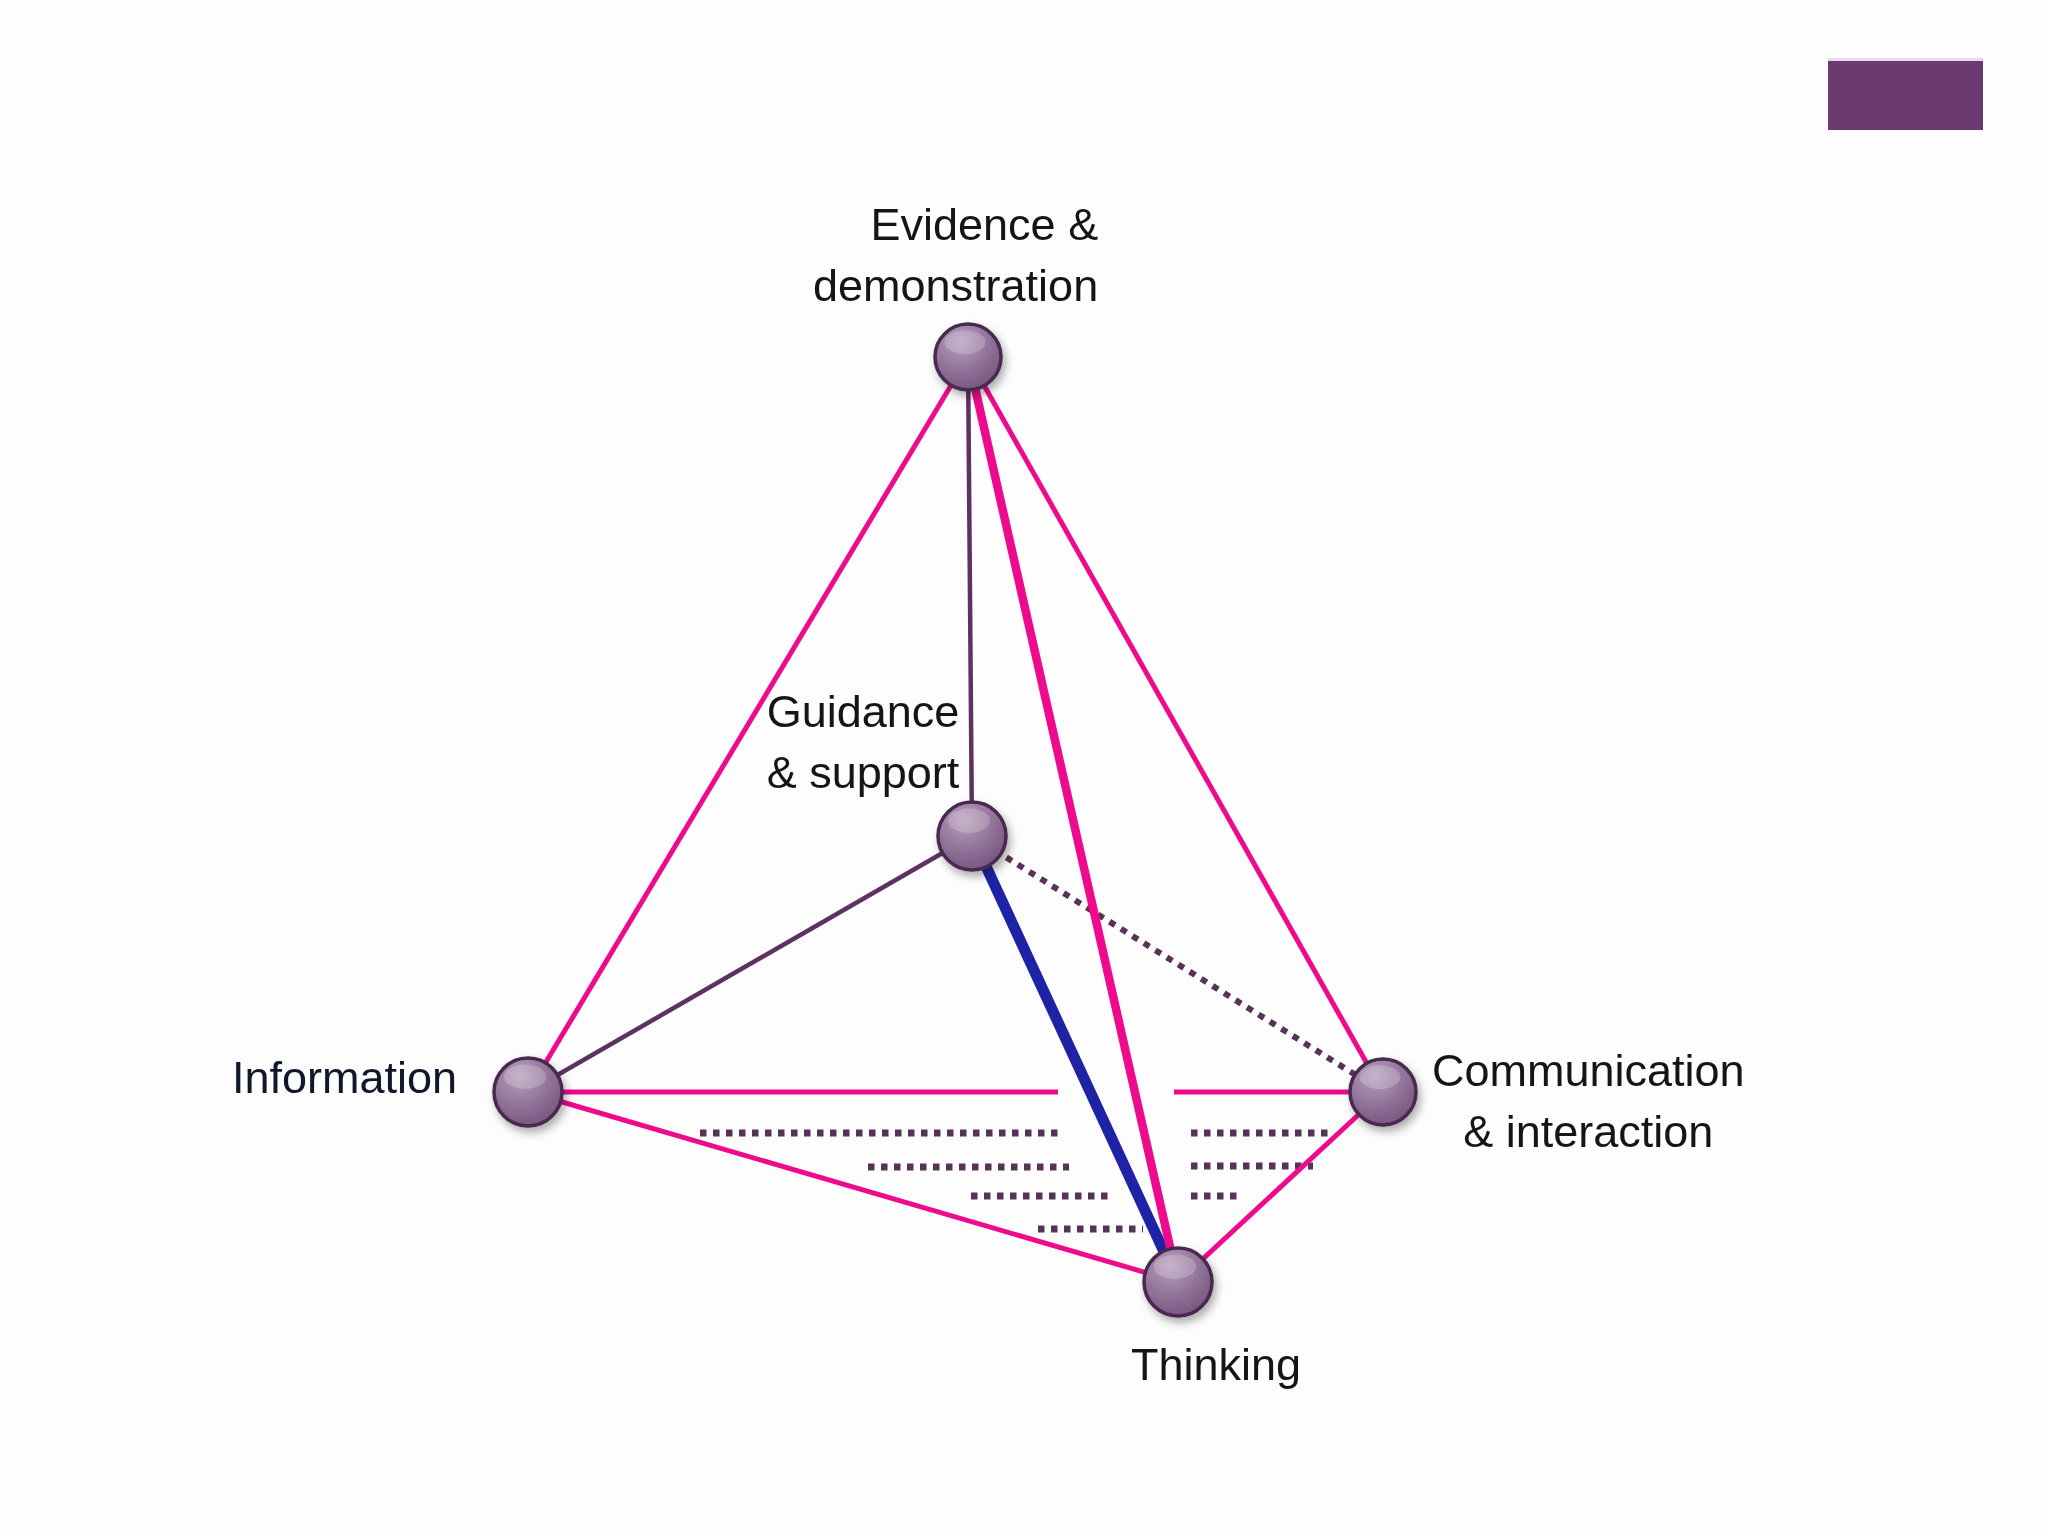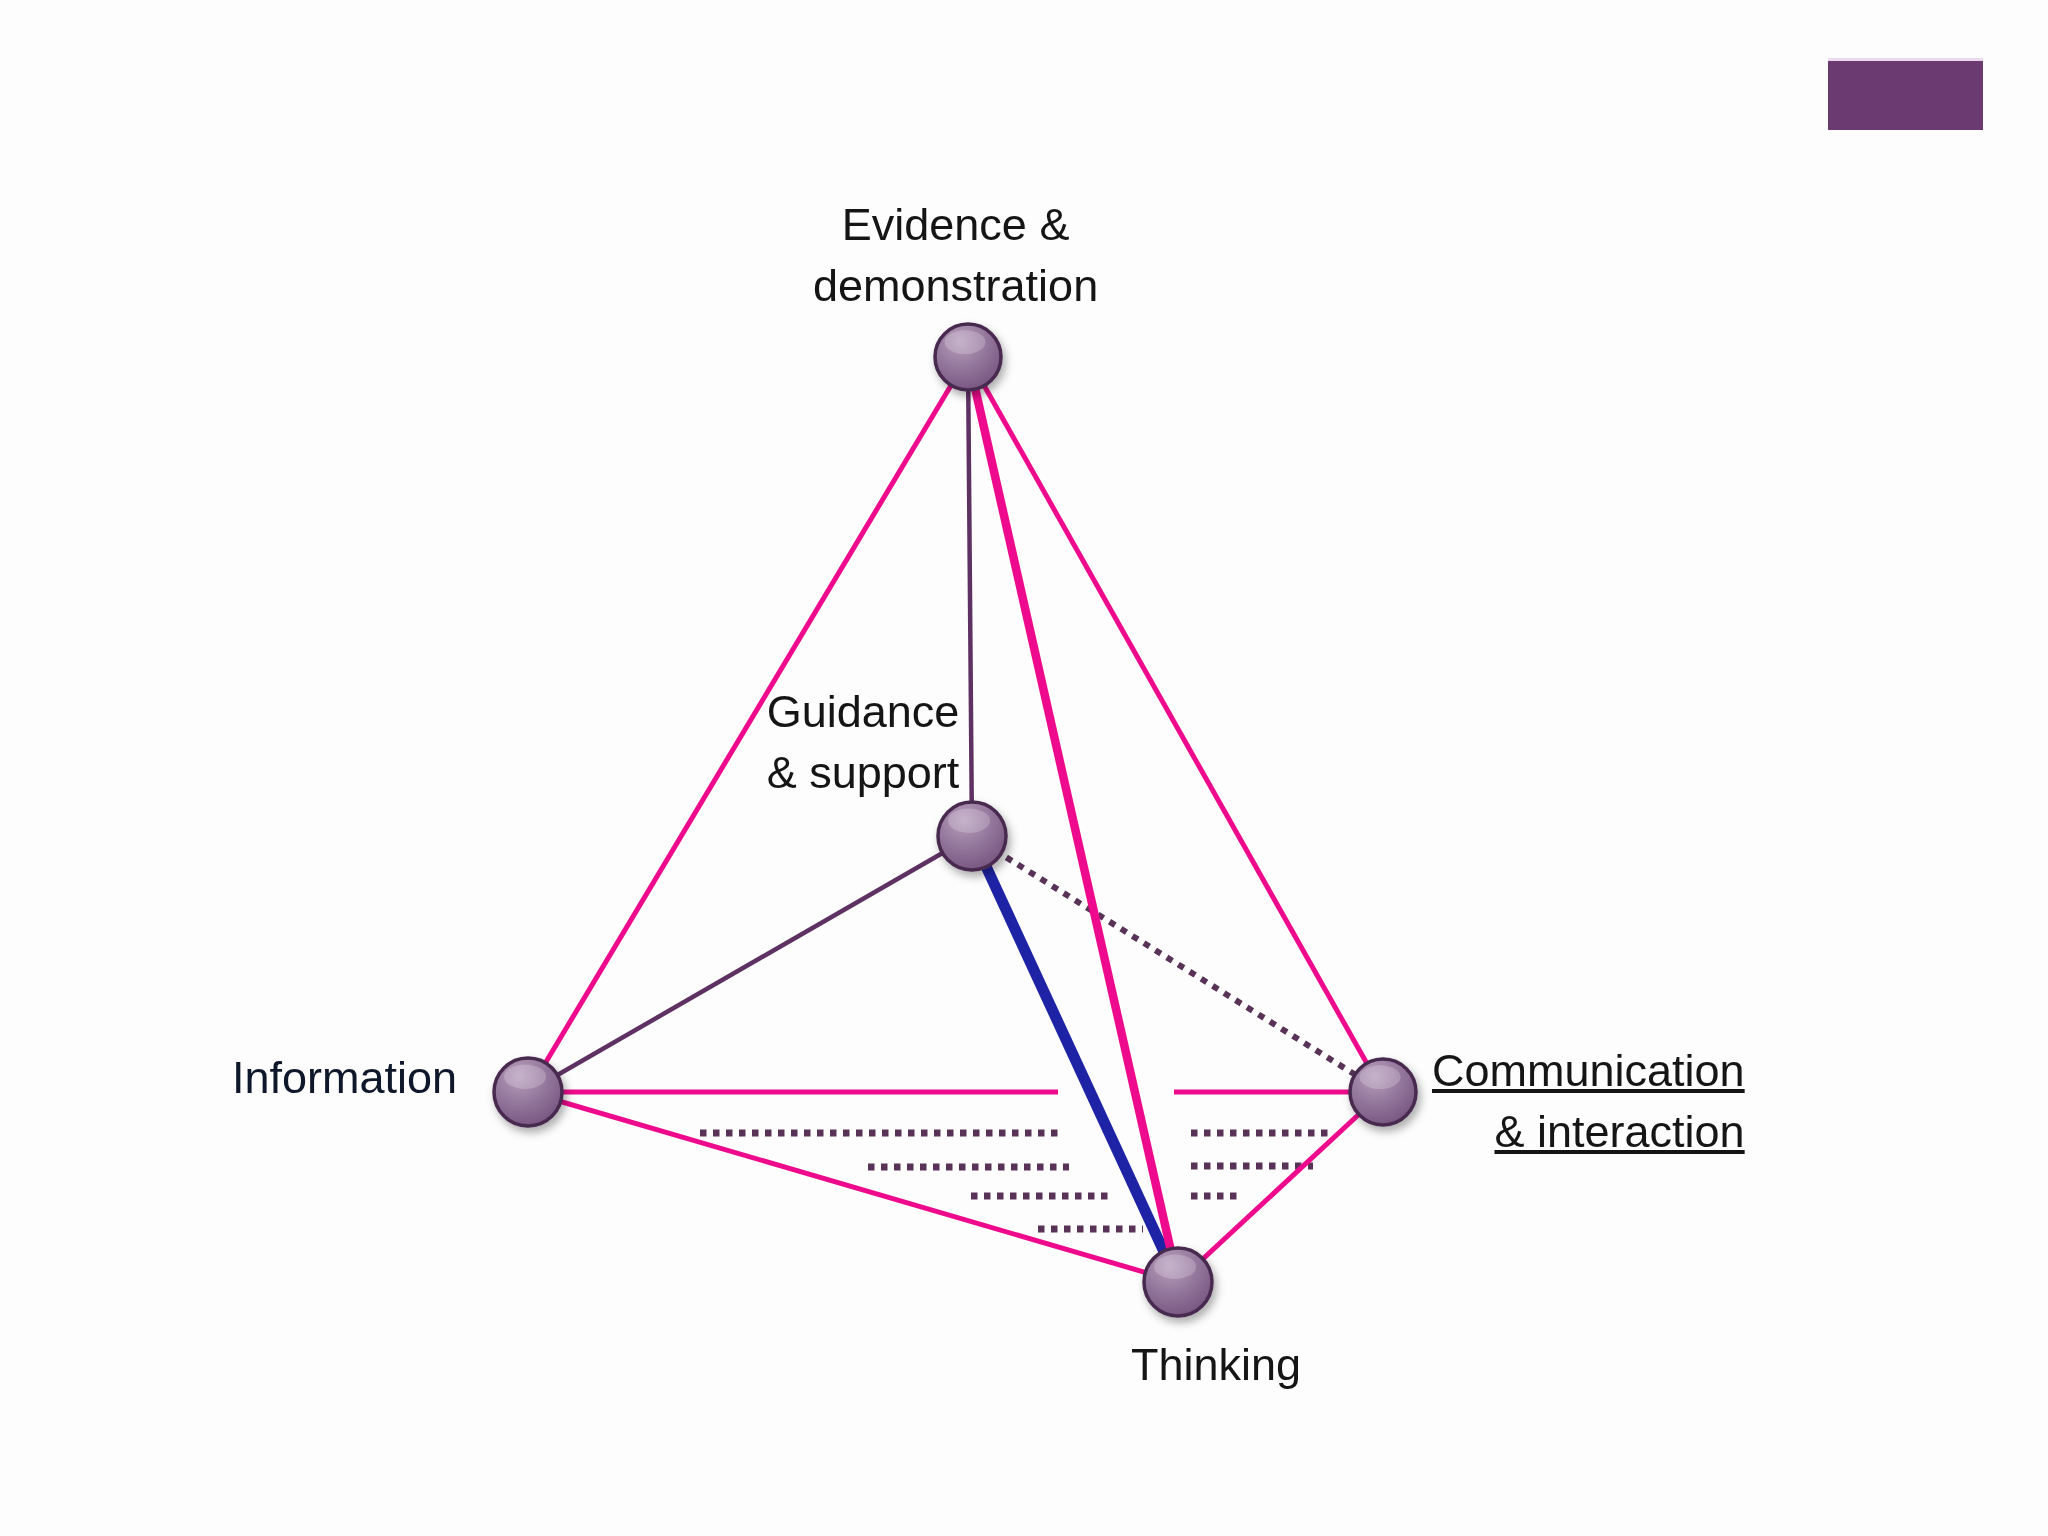--- a/index.html
+++ b/index.html
@@ -75,20 +75,20 @@
       <circle cx="972" cy="836" r="34" fill="url(#nodeGrad)" stroke="#482a50" stroke-width="3.5" filter="url(#nodeShadow)"></circle>
       <ellipse cx="969" cy="820.7" rx="21.08" ry="12.24" fill="#ffffff" opacity="0.20"></ellipse>
       <circle cx="528" cy="1092" r="34" fill="url(#nodeGrad)" stroke="#482a50" stroke-width="3.5" filter="url(#nodeShadow)"></circle>
       <ellipse cx="525" cy="1076.7" rx="21.08" ry="12.24" fill="#ffffff" opacity="0.20"></ellipse>
       <circle cx="1383" cy="1092" r="33" fill="url(#nodeGrad)" stroke="#482a50" stroke-width="3.5" filter="url(#nodeShadow)"></circle>
       <ellipse cx="1380" cy="1077.15" rx="20.46" ry="11.879999999999999" fill="#ffffff" opacity="0.20"></ellipse>
       <circle cx="1178" cy="1282" r="34" fill="url(#nodeGrad)" stroke="#482a50" stroke-width="3.5" filter="url(#nodeShadow)"></circle>
       <ellipse cx="1175" cy="1266.7" rx="21.08" ry="12.24" fill="#ffffff" opacity="0.20"></ellipse>
     </svg>
   <div id="labels">
-      <div class="node-label" style="left: 813px; top: 194px; text-align: center; color: rgb(21, 21, 21);"><span>Evidence &amp;</span><span>demonstration</span></div>
+      <div class="node-label" style="left: 813px; top: 194px; text-align: right; color: rgb(21, 21, 21);"><span>Evidence &amp;</span><span>demonstration</span></div>
       <div class="node-label" style="left: 753px; top: 681px; text-align: center; width: 220px; color: rgb(21, 21, 21);"><span>Guidance</span><span>&amp; support</span></div>
       <div class="node-label" style="left: 232px; top: 1047px; text-align: left; color: #0f172a;"><span>Information</span></div>
-      <div class="node-label" style="left: 1432px; top: 1040px; text-align: right; color: rgb(21, 21, 21); text-decoration: underline;"><span>Communication</span><span>&amp; interaction</span></div>
+      <div class="node-label" style="left: 1432px; top: 1040px; text-align: center; color: rgb(21, 21, 21);"><span>Communication</span><span>&amp; interaction</span></div>
       <div class="node-label" style="left: 1131px; top: 1334px; text-align: center; color: rgb(21, 21, 21);"><span>Thinking</span></div>
     </div>
   <div class="accent-bar" style="background: rgb(107, 58, 113);"></div>
 </div>
 
 </body></html>

